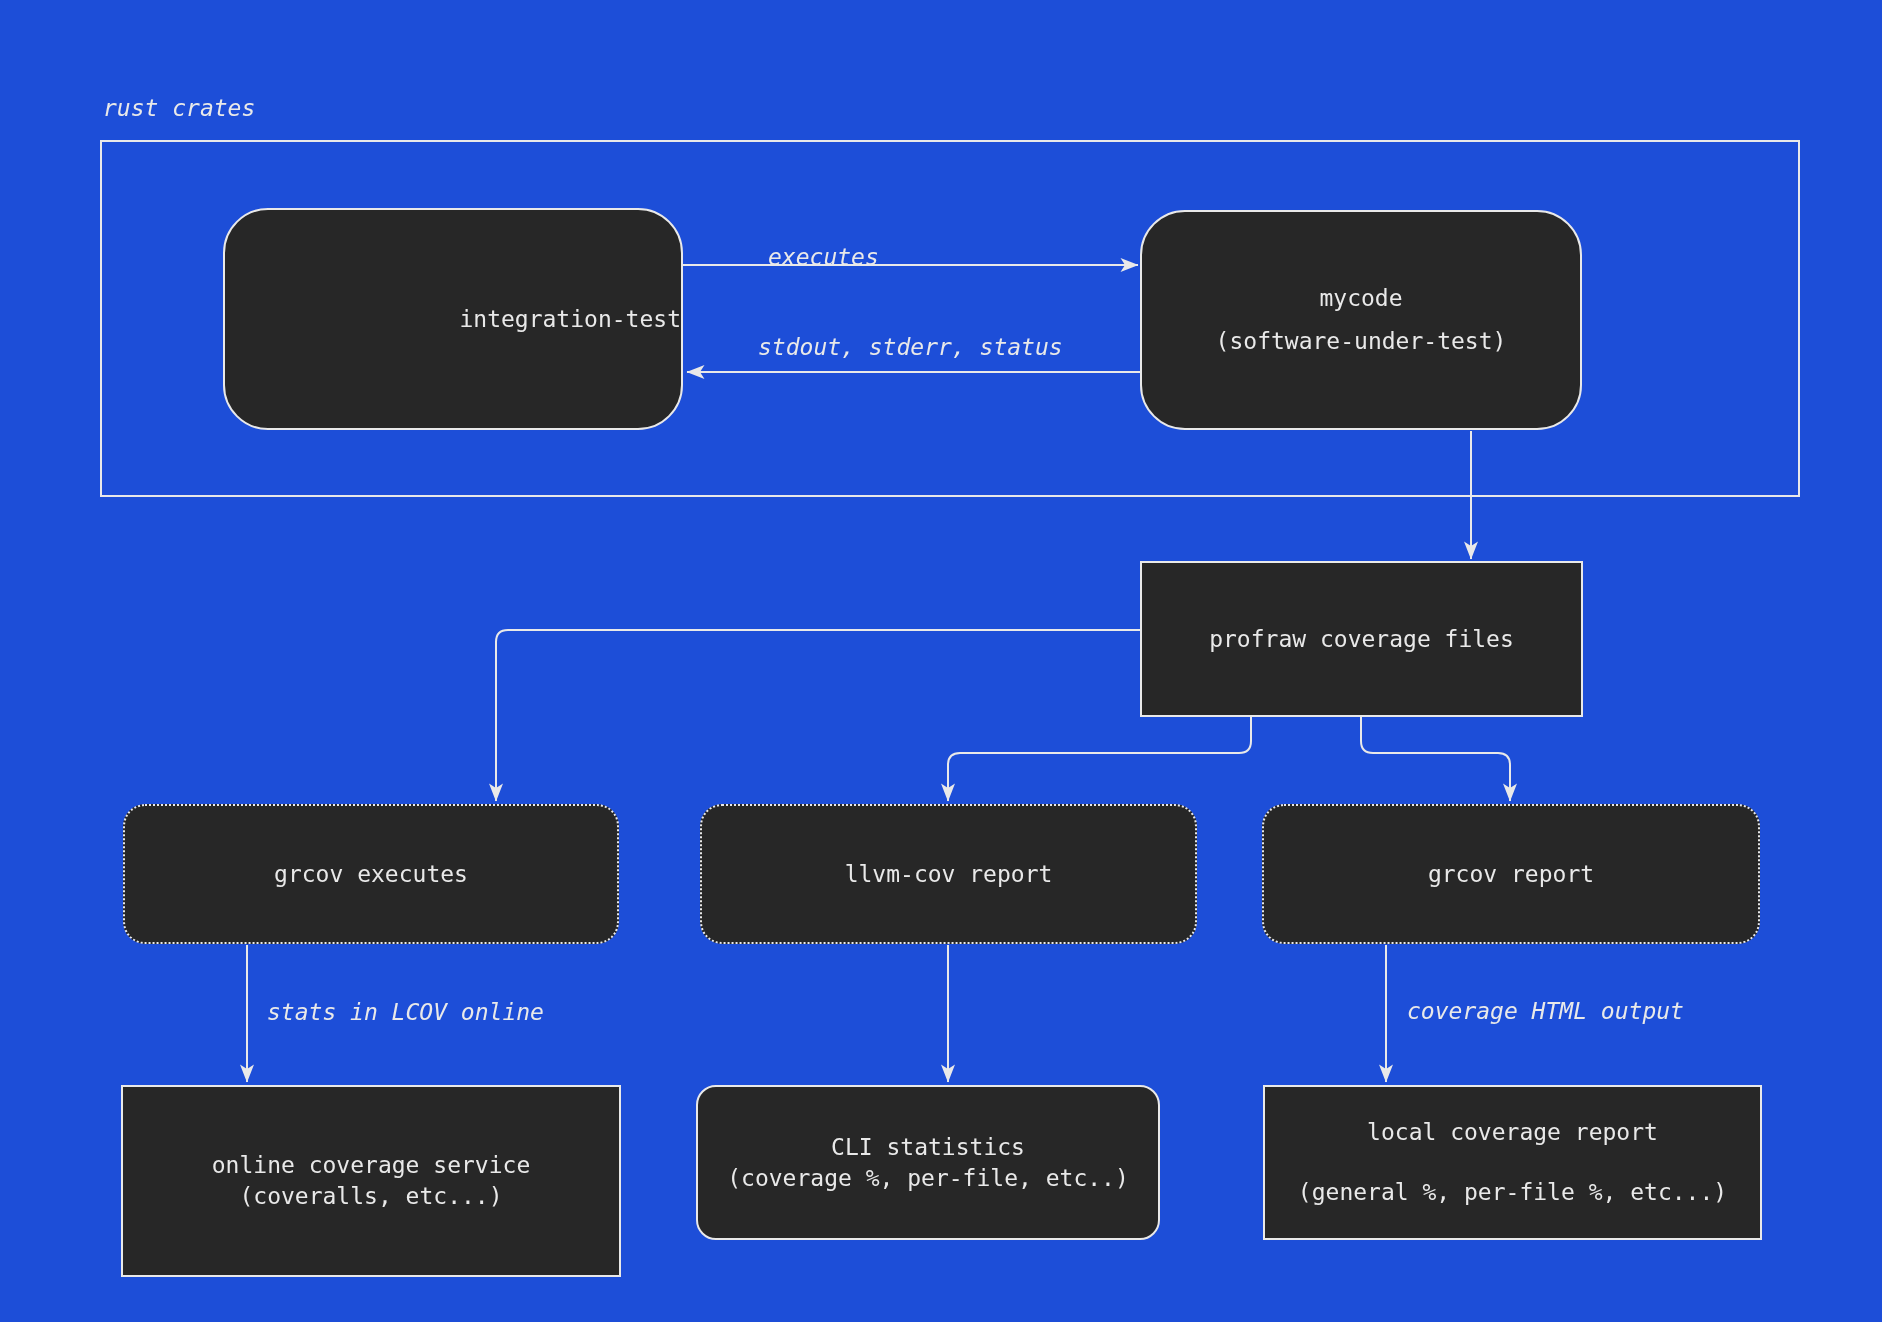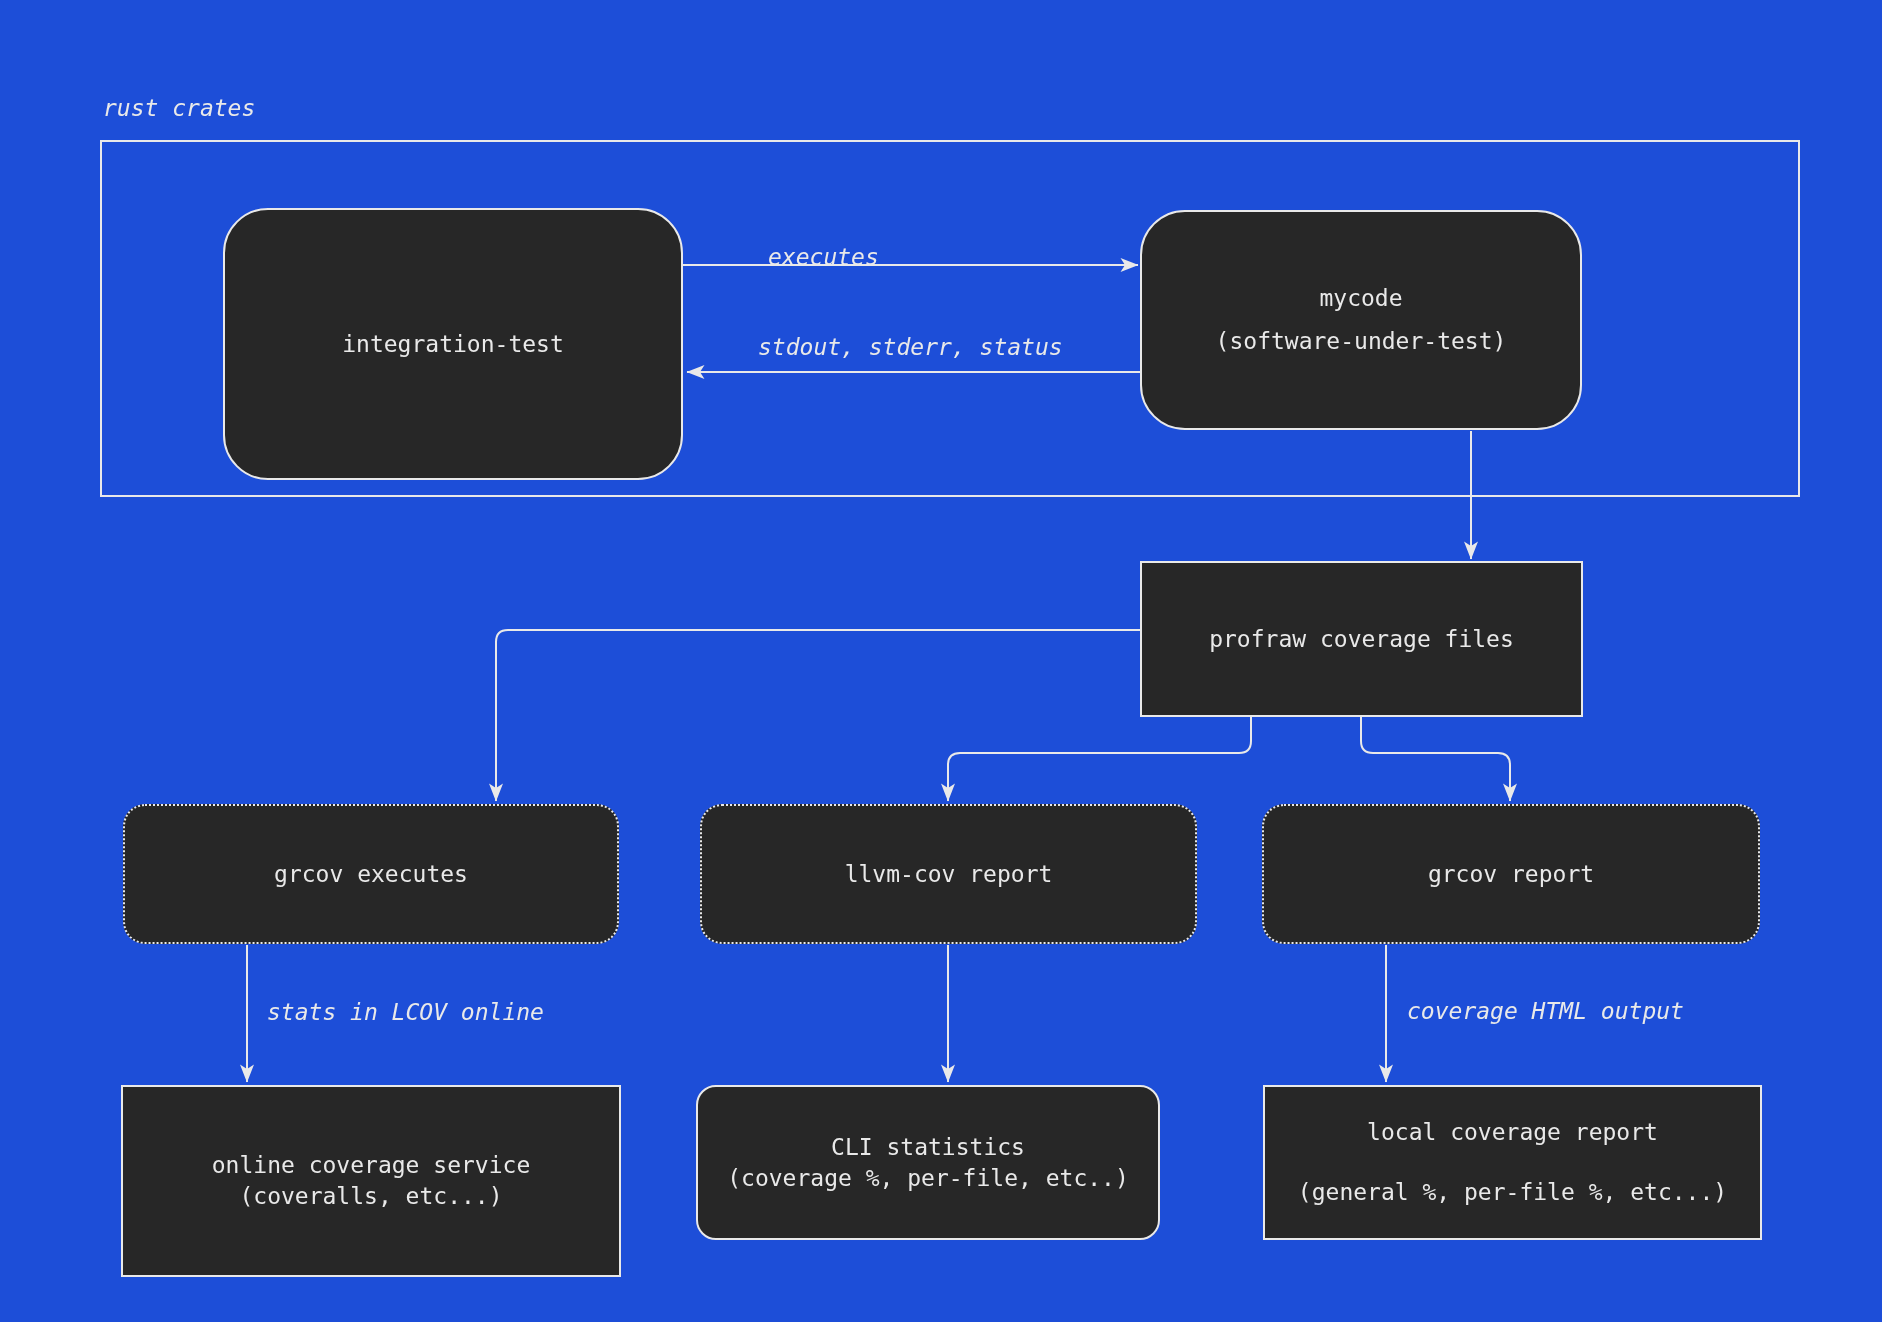--- a/index.html
+++ b/index.html
@@ -73,21 +73,21 @@
       <path d="M1361,702 L1361,741 Q1361,753 1373,753 L1498,753 Q1510,753 1510,765 L1510,801" marker-end="url(#arrow)"></path>
       <path d="M247,945 L247,1082" marker-end="url(#arrow)"></path>
       <path d="M948,945 L948,1082" marker-end="url(#arrow)"></path>
       <path d="M1386,945 L1386,1082" marker-end="url(#arrow)"></path>
     </g>
   </svg>
 
   <div class="group-label" style="left:103px; top:95px;">rust crates</div>
   <div class="group-box" style="left:100px; top:140px; width:1700px; height:357px;"></div>
 
-  <div class="node rounded" style="left:223px; top:208px; width:460px; height:272px;">
+  <div class="node rounded" style="left:223px; top:208px; width:460px; height:222px;align-items:flex-end;">
     <span>integration-test</span>
   </div>
 
   <div class="node rounded" style="left:1140px; top:210px; width:442px; height:220px;gap:12px;">
     <span>mycode</span>
     <span>(software-under-test)</span>
   </div>
 
   <div class="edge-label" style="left:768px; top:244px;">executes</div>
   <div class="edge-label" style="left:758px; top:334px;">stdout, stderr, status</div>

